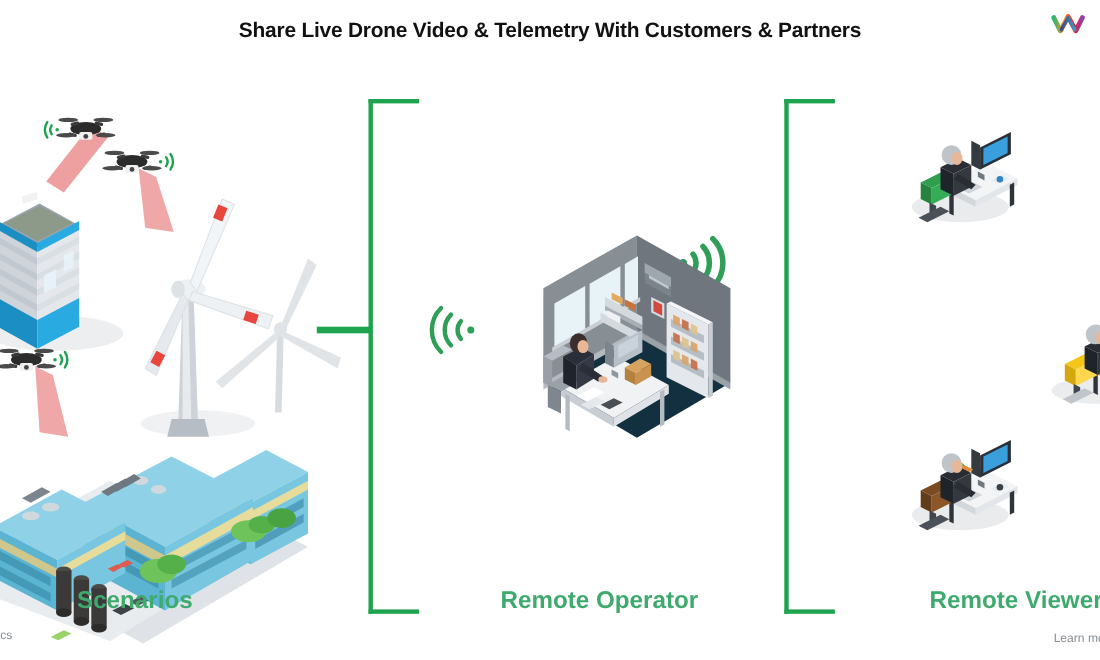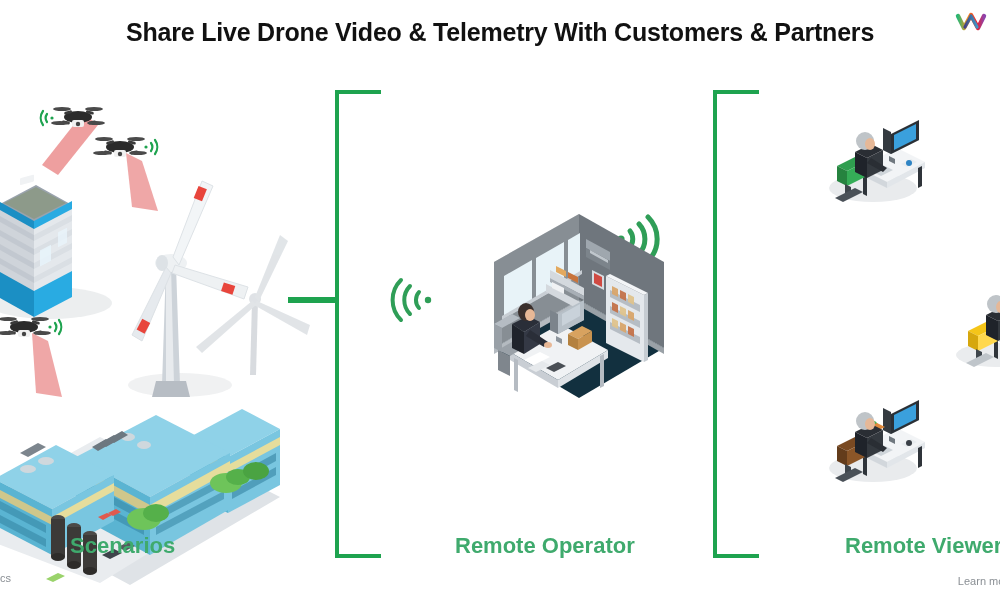--- a/index.html
+++ b/index.html
@@ -8,21 +8,21 @@
     background:#ffffff;
     font-family:"Liberation Sans", sans-serif;
     overflow:hidden;
   }
   #stage { position:relative; width:1000px; height:600px; background:#fff; }
 
   
   .page-title {
     position:absolute; left:0; top:18px; width:1000px;
     text-align:center;
-    font-size:25px; font-weight:bold; color:#111111;
+    font-size:19px; font-weight:bold; color:#111111;
     letter-spacing:-0.2px;
   }
 
   
   .brand-logo { position:absolute; right:14px; top:10px; width:30px; height:22px; }
 
   
   .caption {
     position:absolute; font-size:22px; font-weight:bold;
     color:#3faa6d; white-space:nowrap;

